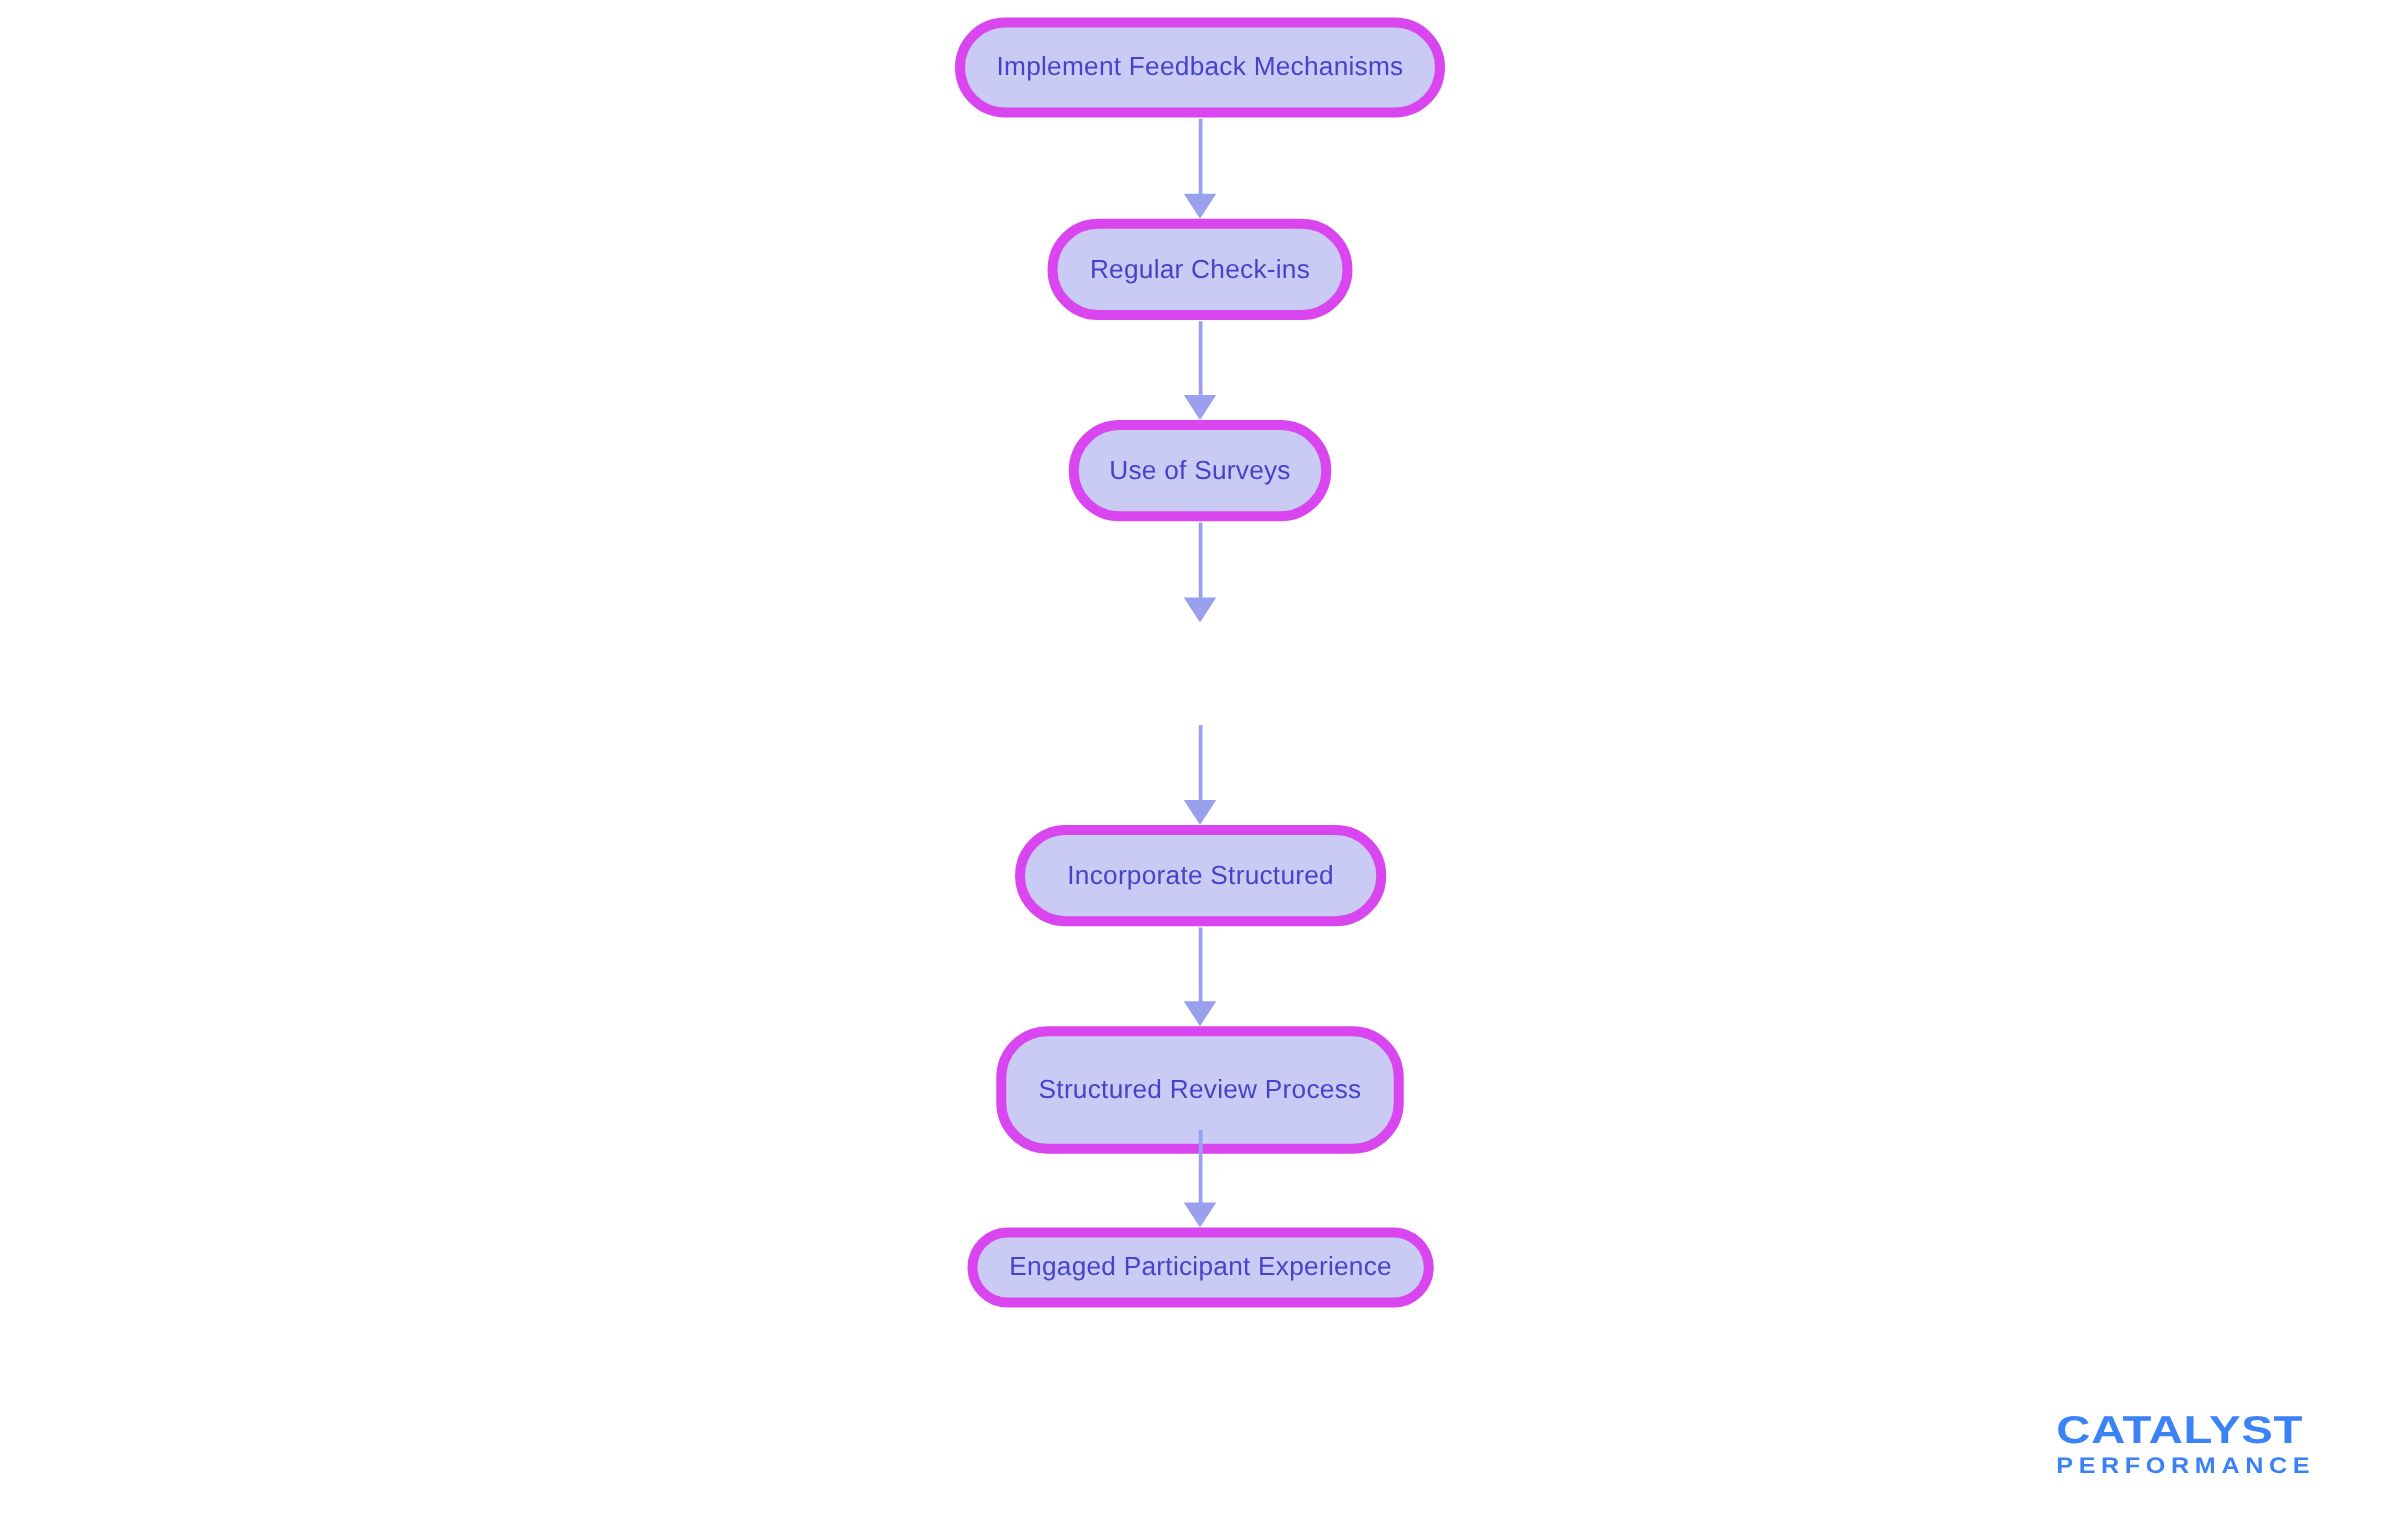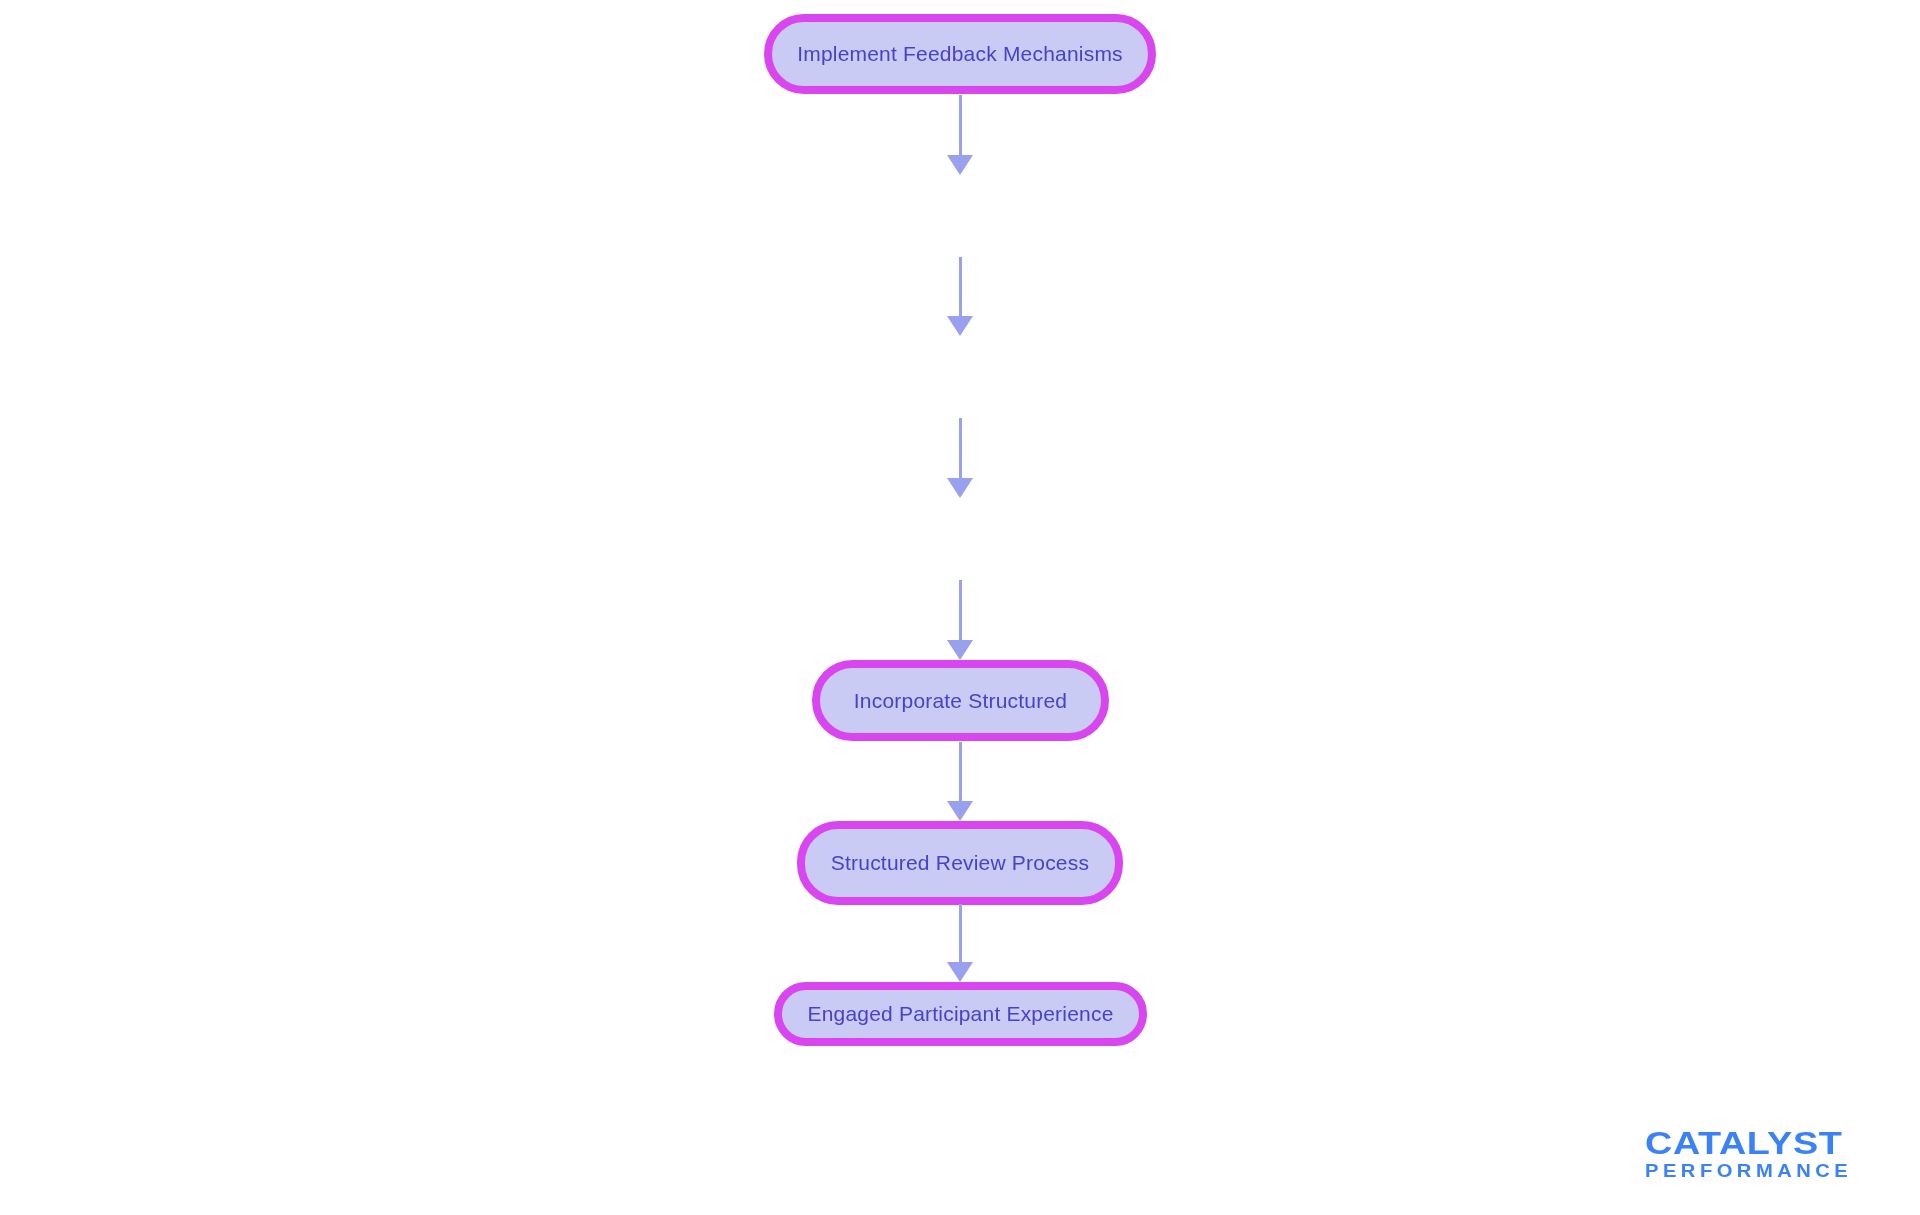--- a/index.html
+++ b/index.html
@@ -24,21 +24,21 @@
     font-size: 21px;
     letter-spacing: 0.2px;
     white-space: nowrap;
     text-align: center;
   }
   .node-1 { left: 764px; top: 14px;  width: 392px; height: 80px; }
   .node-2 { left: 838px; top: 175px; width: 244px; height: 81px; }
   .node-3 { left: 855px; top: 336px; width: 210px; height: 81px; }
   .node-4 { left: 790px; top: 498px; width: 340px; height: 81px; }
   .node-5 { left: 812px; top: 660px; width: 297px; height: 81px; }
-  .node-6 { left: 797px; top: 821px; width: 326px; height: 84px; }
+  .node-6 { left: 797px; top: 821px; width: 326px; height: 102px; }
   .node-7 { left: 774px; top: 982px; width: 373px; height: 64px; }
 
   .flow-arrow {
     position: absolute;
     left: 947px;
     width: 26px;
   }
   .flow-arrow .shaft {
     position: absolute;
     left: 11.5px;
@@ -99,26 +99,32 @@
 
   <div class="flow-node node-1">
     <span>Implement Feedback Mechanisms</span>
   </div>
 
   <div class="flow-arrow arrow-1">
     <div class="shaft"></div>
     <div class="head"></div>
   </div>
 
+  <div class="flow-node node-2">
+    <span>Regular Check-ins</span>
+  </div>
 
   <div class="flow-arrow arrow-2">
     <div class="shaft"></div>
     <div class="head"></div>
   </div>
 
+  <div class="flow-node node-3">
+    <span>Use of Surveys</span>
+  </div>
 
   <div class="flow-arrow arrow-3">
     <div class="shaft"></div>
     <div class="head"></div>
   </div>
 
 
   <div class="flow-arrow arrow-4">
     <div class="shaft"></div>
     <div class="head"></div>

